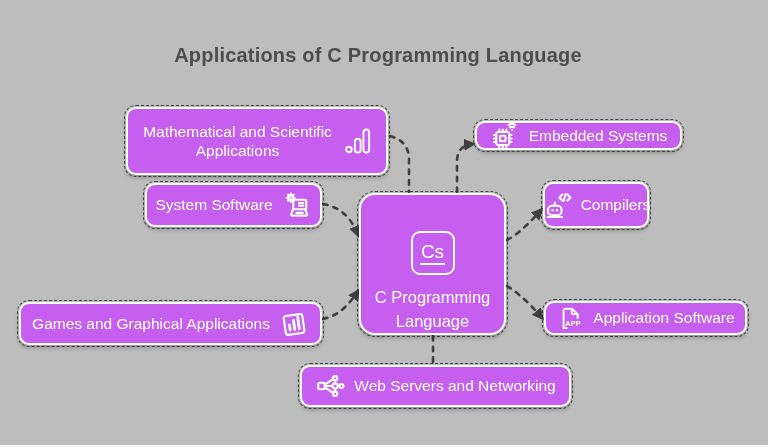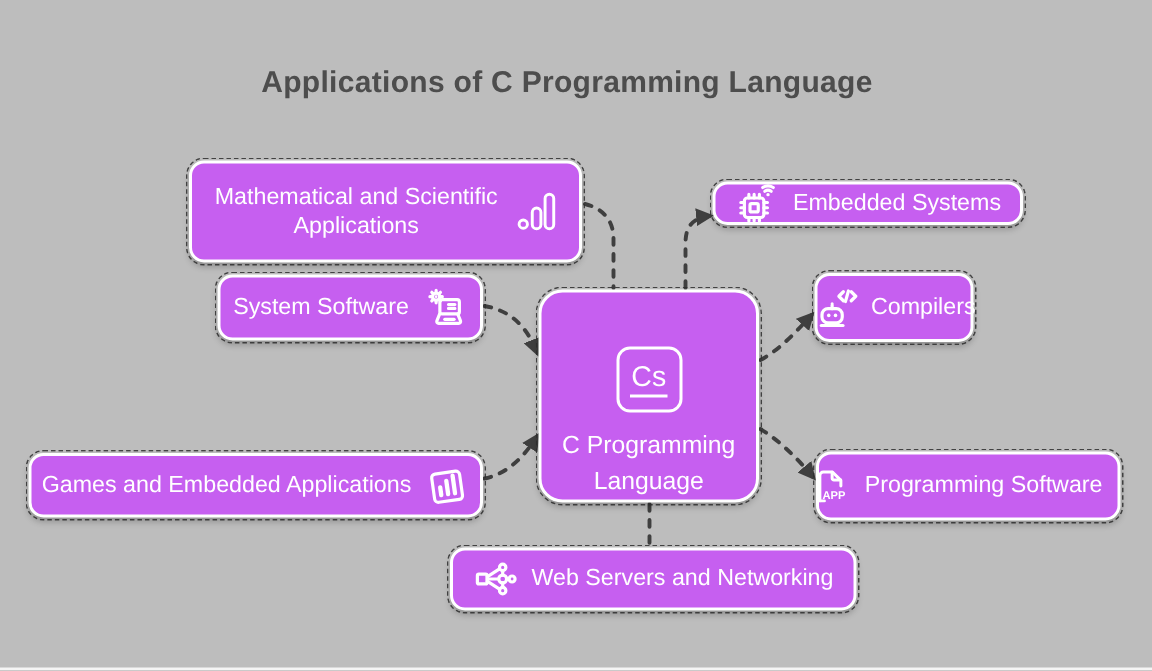--- a/index.html
+++ b/index.html
@@ -47,21 +47,21 @@
   .icon svg *{stroke:currentColor;fill:none;stroke-width:1.7;stroke-linecap:round;stroke-linejoin:round;}
   .icon svg .fill{fill:currentColor;stroke:none;}
   .icon svg text{fill:currentColor;stroke:none;font-family:"Liberation Sans",sans-serif;font-weight:bold;}
   
   .n-math{left:126px;top:107px;width:262px;height:68px;white-space:normal;}
   .n-math .label{max-width:200px;text-align:center;}
   .n-sys{left:145px;top:183px;width:177px;height:44px;}
   .n-games{left:19px;top:302px;width:303px;height:43px;}
   .n-emb{left:475px;top:121px;width:207px;height:29px;}
   .n-comp{left:543px;top:182px;width:106px;height:46px;padding:0 10px;}
-  .n-app{left:544px;top:301px;width:203px;height:46px;padding:0 10px;justify-content:flex-end;}
+  .n-app{left:544px;top:301px;width:203px;height:34px;padding:0 10px;}
   .n-web{left:300px;top:365px;width:271px;height:42px;text-align:right;}
   .central{
     left:359px;top:193px;width:147px;height:142px;border-radius:16px;
     flex-direction:column;gap:11px;font-size:16.5px;white-space:normal;
   }
   .central .label{text-align:center;line-height:1.4;}
   .cs-badge{
     width:44px;height:44px;border:2.5px solid #fff;border-radius:9px;
     display:flex;align-items:center;justify-content:center;margin-top:36px;
   }
@@ -110,21 +110,21 @@
         <path d="M8.9 15.4 L7.4 19.1 a1 1 0 0 0 .95 1.35 h10.7 a1 1 0 0 0 .95-1.35 L18.5 15.4"></path>
         <path d="M11.6 18.3 h5"></path>
         <circle cx="7" cy="6.2" r="1.9"></circle>
         <circle class="fill" cx="7" cy="6.2" r="0.7"></circle>
         <path d="M7 2.9 v1.1 M7 8.4 v1.1 M3.7 6.2 h1.1 M9.2 6.2 h1.1 M4.7 3.9 l.8.8 M8.5 7.7 l.8.8 M9.3 3.9 l-.8.8 M5.5 7.7 l-.8.8"></path>
       </svg>
     </span>
   </div>
 
   <div class="node n-games">
-    <span class="label">Games and Embedded Applications</span>
+    <span class="label">Games and Graphical Applications</span>
     <span class="icon">
       <svg width="30" height="30" viewBox="0 0 24 24">
         <g transform="rotate(-8 12 12)">
           <rect x="4.5" y="4.8" width="15" height="15.2" rx="2"></rect>
           <path d="M8.3 16.4 V12.2 M12 16.4 V9.2 M15.7 16.4 V7" style="stroke-width:2.3"></path>
         </g>
       </svg>
     </span>
   </div>
 
@@ -164,21 +164,21 @@
 
   <div class="node n-app">
     <span class="icon">
       <svg width="28" height="28" viewBox="0 0 24 24">
         <path d="M6.5 20.5 V6 a2 2 0 0 1 2-2 h5.2 l4.8 4.8 v3.2"></path>
         <path d="M13.5 4.2 v3.4 a1 1 0 0 0 1 1 h3.8"></path>
         <path d="M6.5 20.5 h2.6"></path>
         <text x="8" y="19.2" font-size="6.4">APP</text>
       </svg>
     </span>
-    <span class="label">Programming Software</span>
+    <span class="label">Application Software</span>
   </div>
 
   <div class="node n-web">
     <span class="icon">
       <svg width="30" height="30" viewBox="0 0 24 24">
         <rect x="2.6" y="9.4" width="5.2" height="5.2" rx="0.8"></rect>
         <path d="M7.8 12 H13.9"></path>
         <path d="M7.8 10.9 L14.4 6.6"></path>
         <path d="M7.8 13.1 L14.4 17.4"></path>
         <circle cx="16.1" cy="12" r="2.1"></circle>

